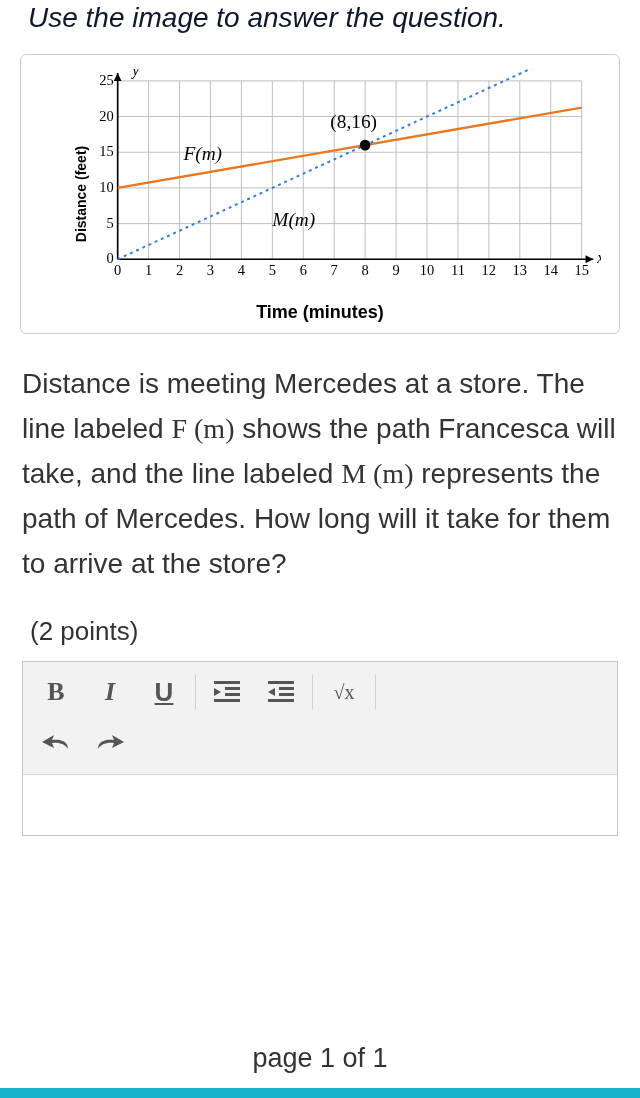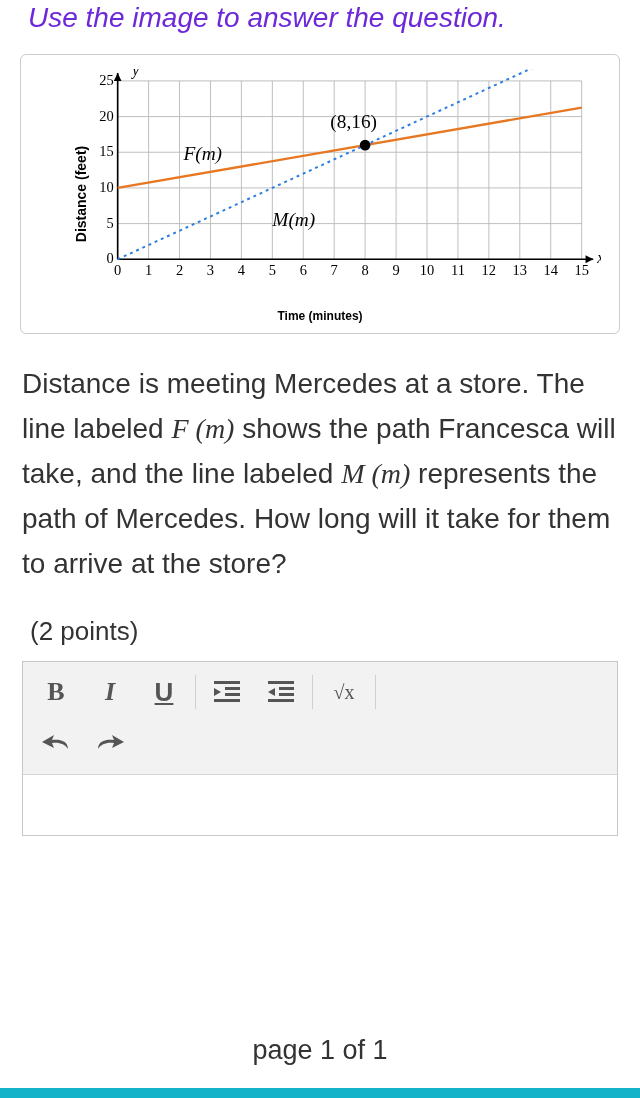--- a/index.html
+++ b/index.html
@@ -7,21 +7,21 @@
     font-family: -apple-system, BlinkMacSystemFont, "Segoe UI", Helvetica, Arial, sans-serif;
     background: #fff;
     width: 640px;
     height: 1098px;
     position: relative;
     overflow: hidden;
   }
   .instruction {
     font-size: 28px;
     font-style: italic;
-    color: #6d28d9;
+    color: #0f172a;
     padding: 0 20px 18px 28px;
     line-height: 1.3;
   }
   .chart-frame {
     margin: 0 20px 28px 20px;
     border: 1px solid #ccc;
     border-radius: 6px;
     padding: 14px 10px 14px 10px;
     position: relative;
     height: 280px;
@@ -41,32 +41,31 @@
     transform-origin: center center;
     font-size: 14px;
     font-weight: 600;
     white-space: nowrap;
   }
   .x-axis-label {
     position: absolute;
     left: 50%;
     bottom: 10px;
     transform: translateX(-50%);
-    font-size: 12px;
+    font-size: 18px;
     font-weight: 600;
   }
   .question-body {
     padding: 0 22px;
     font-size: 28px;
     line-height: 1.6;
     color: #333;
   }
   .question-body .mathit {
     font-family: "Times New Roman", Times, serif;
-    font-style: italic;
   }
   .points {
     padding: 30px 30px 14px 30px;
     font-size: 26px;
     color: #333;
   }
   .editor {
     margin: 0 22px;
     border: 1px solid #c7c7c7;
   }
@@ -97,21 +96,21 @@
     background: #cfcfcf;
     margin: 0 4px;
   }
   .row2 { width: 100%; display: flex; padding-top: 4px; }
   .editor-content {
     min-height: 60px;
     background: #fff;
   }
   .pager {
     position: absolute;
-    bottom: 32px;
+    bottom: 24px;
     left: 50%;
     transform: translateX(-50%);
     font-size: 27px;
     color: #333;
   }
   .bottom-bar {
     position: absolute;
     bottom: 0;
     left: 0;
     right: 0;

